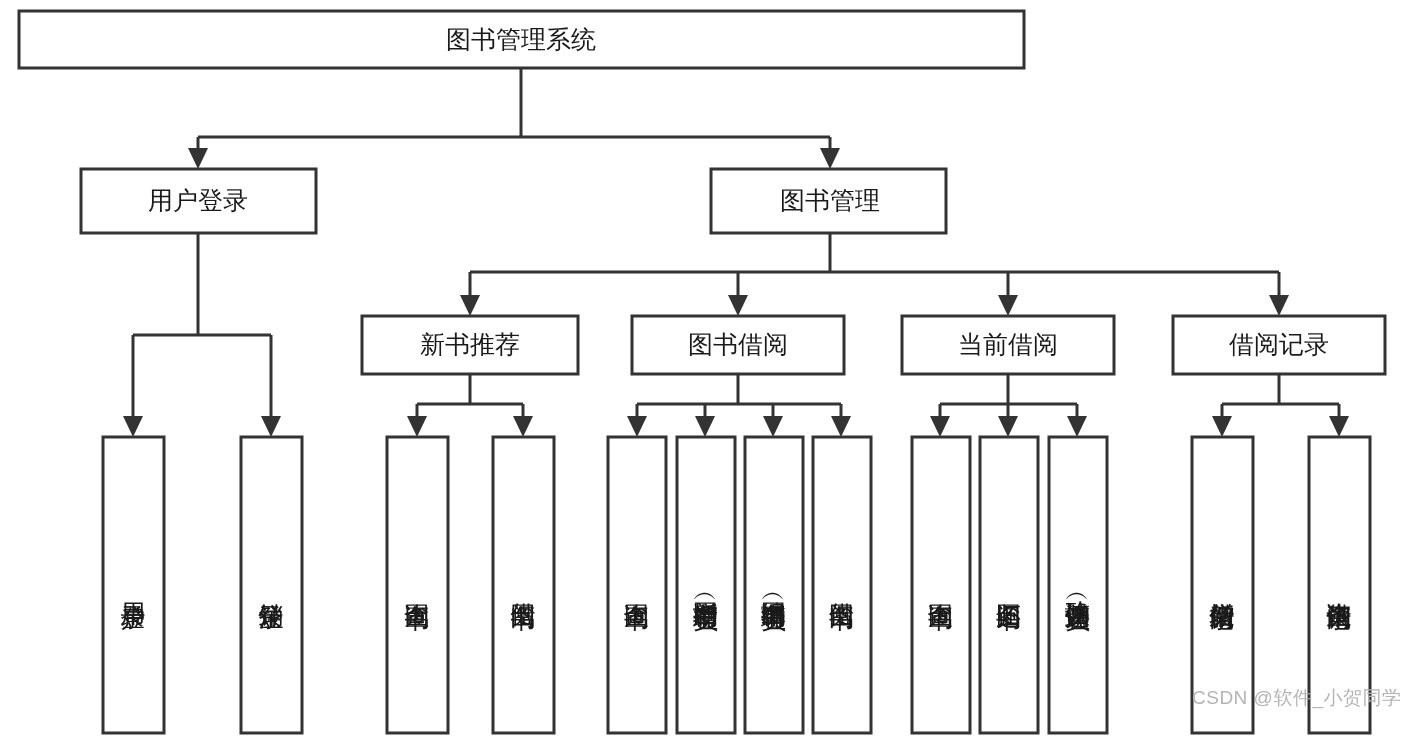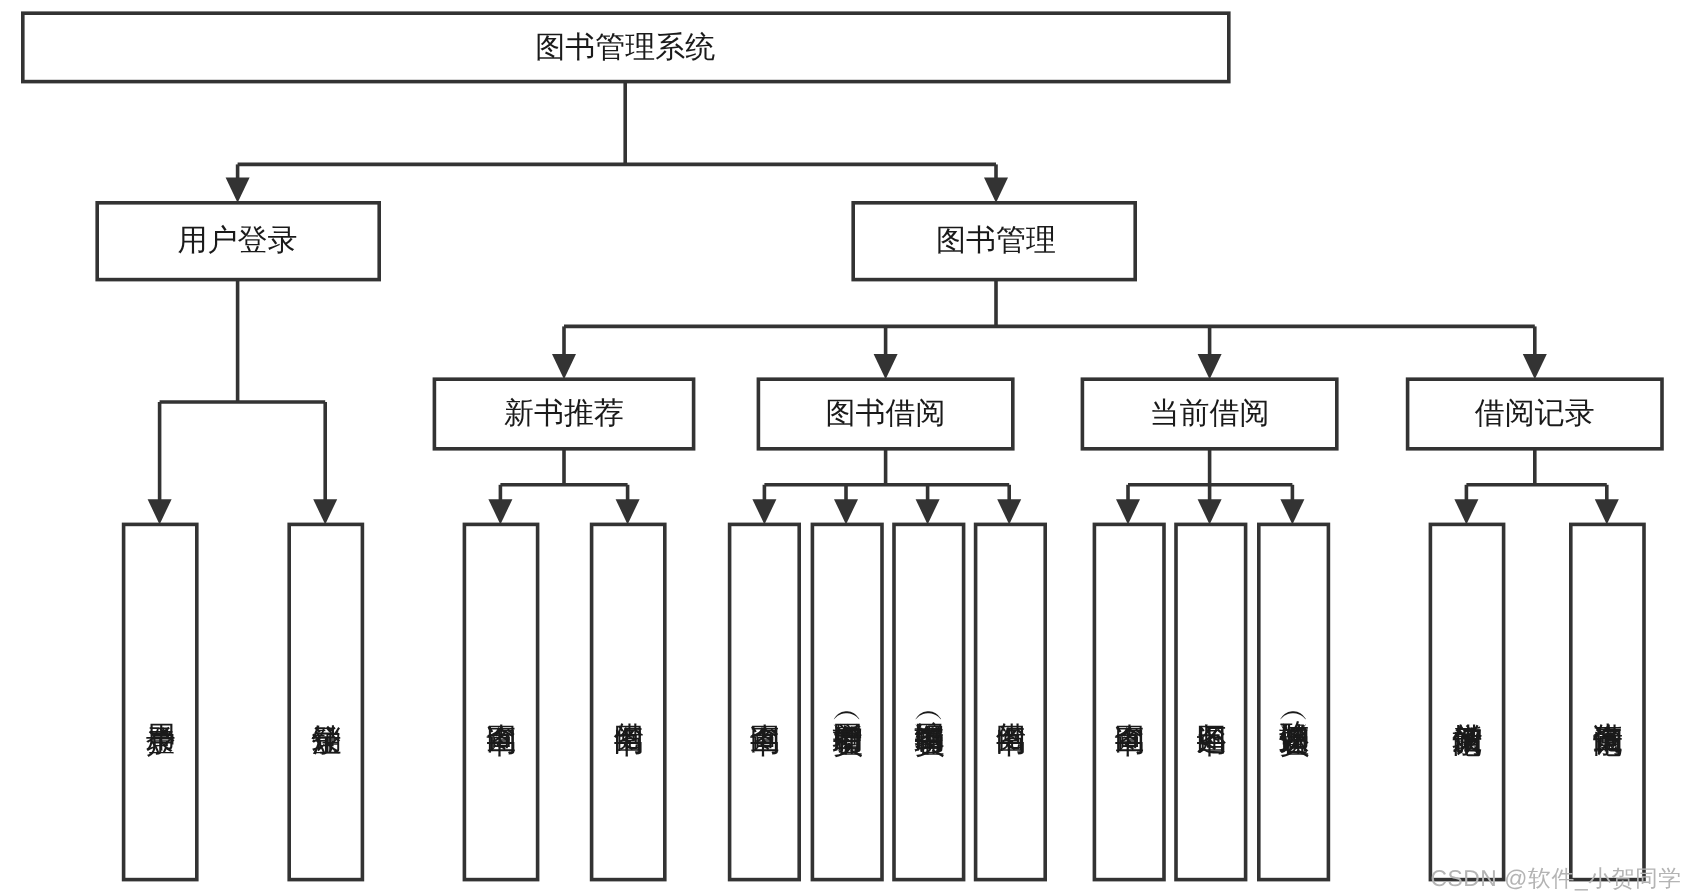--- a/index.html
+++ b/index.html
@@ -211,15 +211,15 @@
   <div class="vlabel" style="left:745px; top:437px; width:58px; height:296px;">编辑图书（管理员）</div>
   <div class="vlabel" style="left:813px; top:437px; width:58px; height:296px;">借阅图书</div>
 
   <div class="vlabel" style="left:912px; top:437px; width:58px; height:296px;">查询图书</div>
   <div class="vlabel" style="left:980px; top:437px; width:58px; height:296px;">归还图书</div>
   <div class="vlabel" style="left:1049px; top:437px; width:58px; height:296px;">确认归还（管理员）</div>
 
   <div class="vlabel" style="left:1192px; top:437px; width:61px; height:296px;">新增借阅记录</div>
   <div class="vlabel" style="left:1309px; top:437px; width:61px; height:296px;">查询借阅记录</div>
 
-  <div class="watermark" style="left:1192px; top:719px;">CSDN @软件_小贺同学</div>
+  <div class="watermark" style="left:1192px; top:685px;">CSDN @软件_小贺同学</div>
 
 </div>
 
 </body></html>

